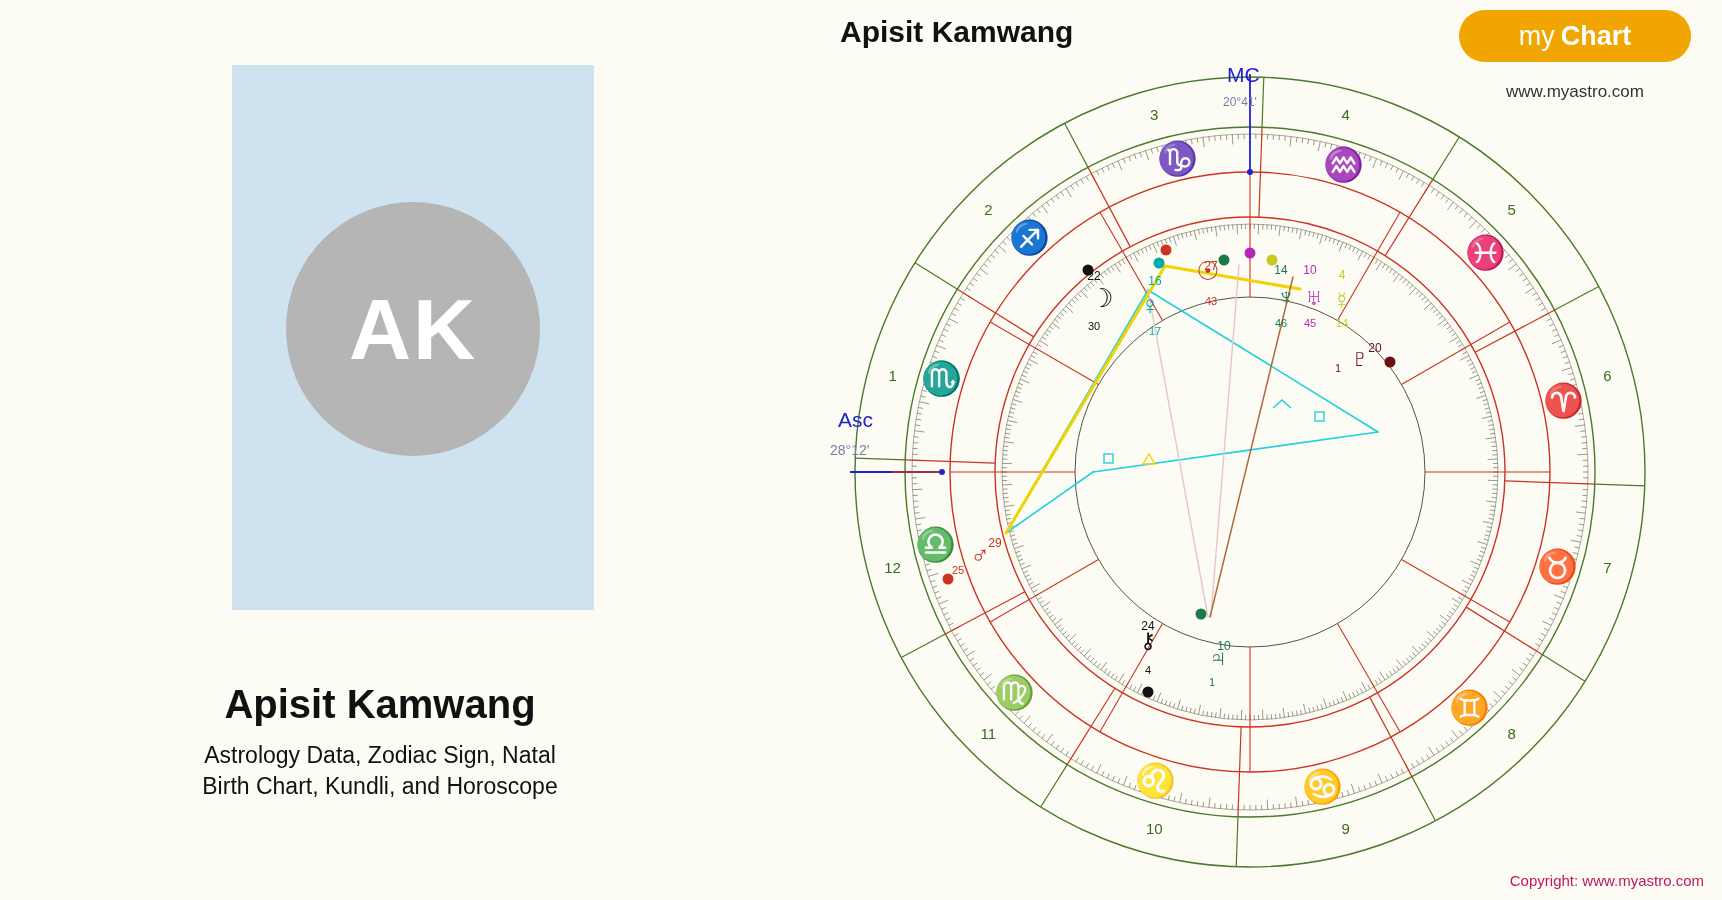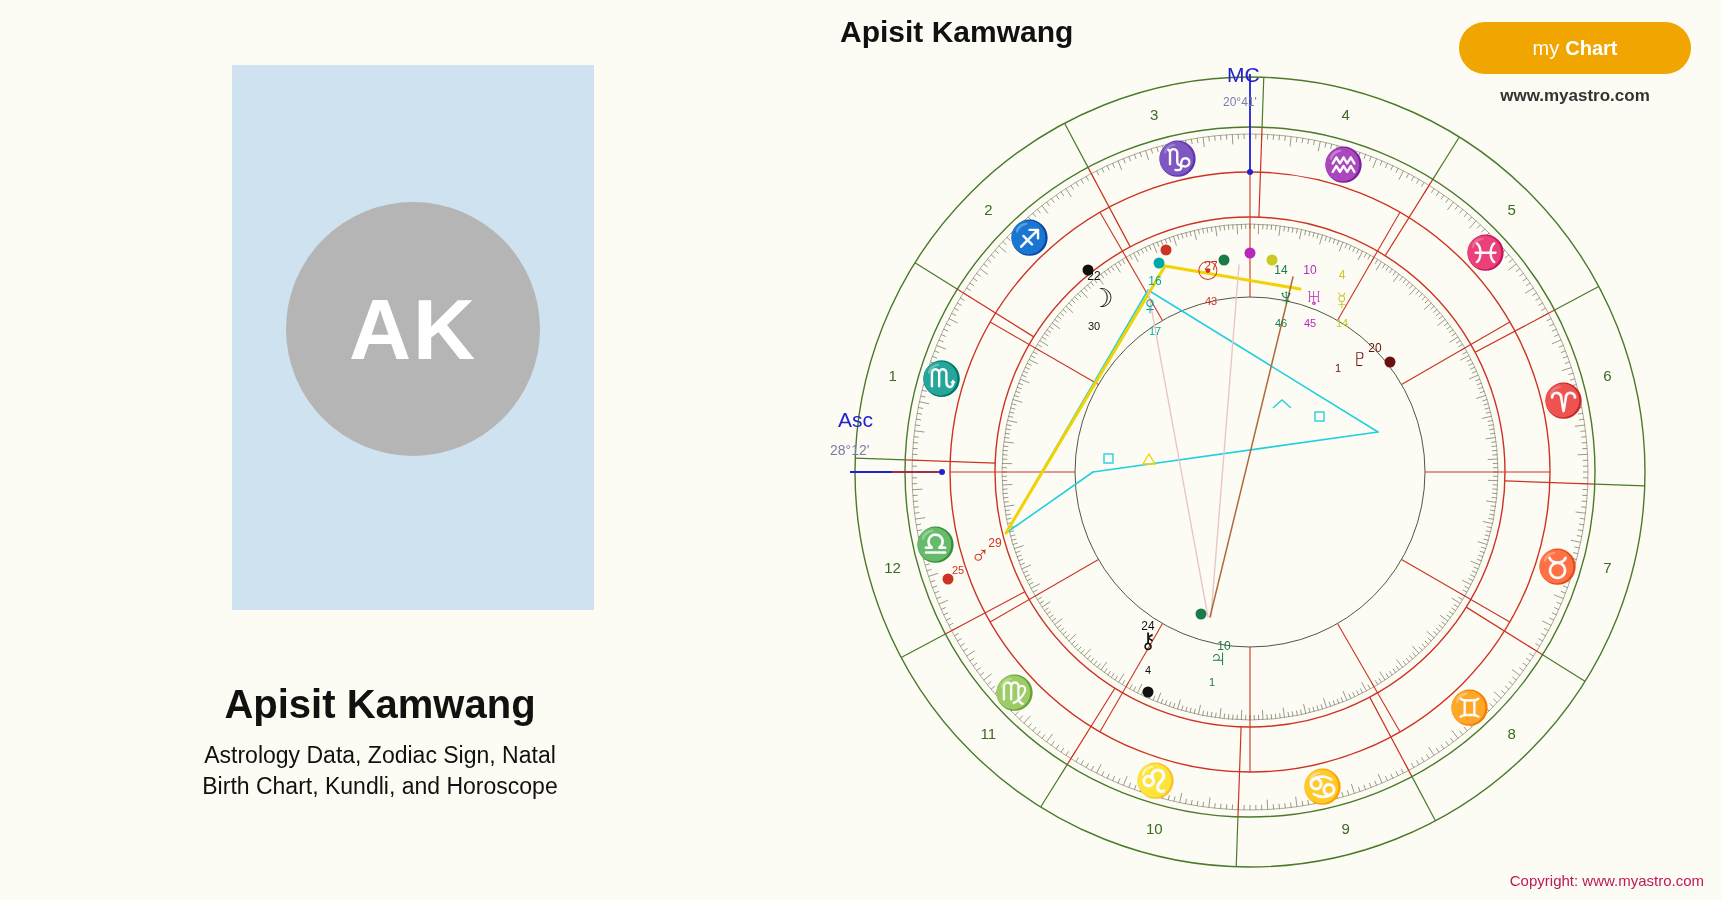--- a/index.html
+++ b/index.html
@@ -85,36 +85,35 @@
   #logo-block {
     position: absolute;
     right: 22px;
     top: 10px;
     width: 250px;
     text-align: center;
   }
   #logo-pill {
     width: 232px;
     height: 52px;
-    margin: 12px auto;
+    margin: 0 auto;
     border-radius: 26px;
     background: #f0a500;
     display: flex;
     align-items: center;
     justify-content: center;
     color: #ffffff;
-    font-size: 20px;
+    font-size: 27px;
     font-weight: bold;
   }
   #logo-pill .lp-my { font-weight: normal; margin-right: 6px; }
   #logo-url {
-    margin-top: 8px;
+    margin-top: 20px;
     font-size: 17px;
     color: #333333;
-    font-weight: bold;
   }
   #copyright {
     position: absolute;
     right: 18px;
     bottom: 11px;
     font-size: 15px;
     color: #be185d;
   }
 
   

